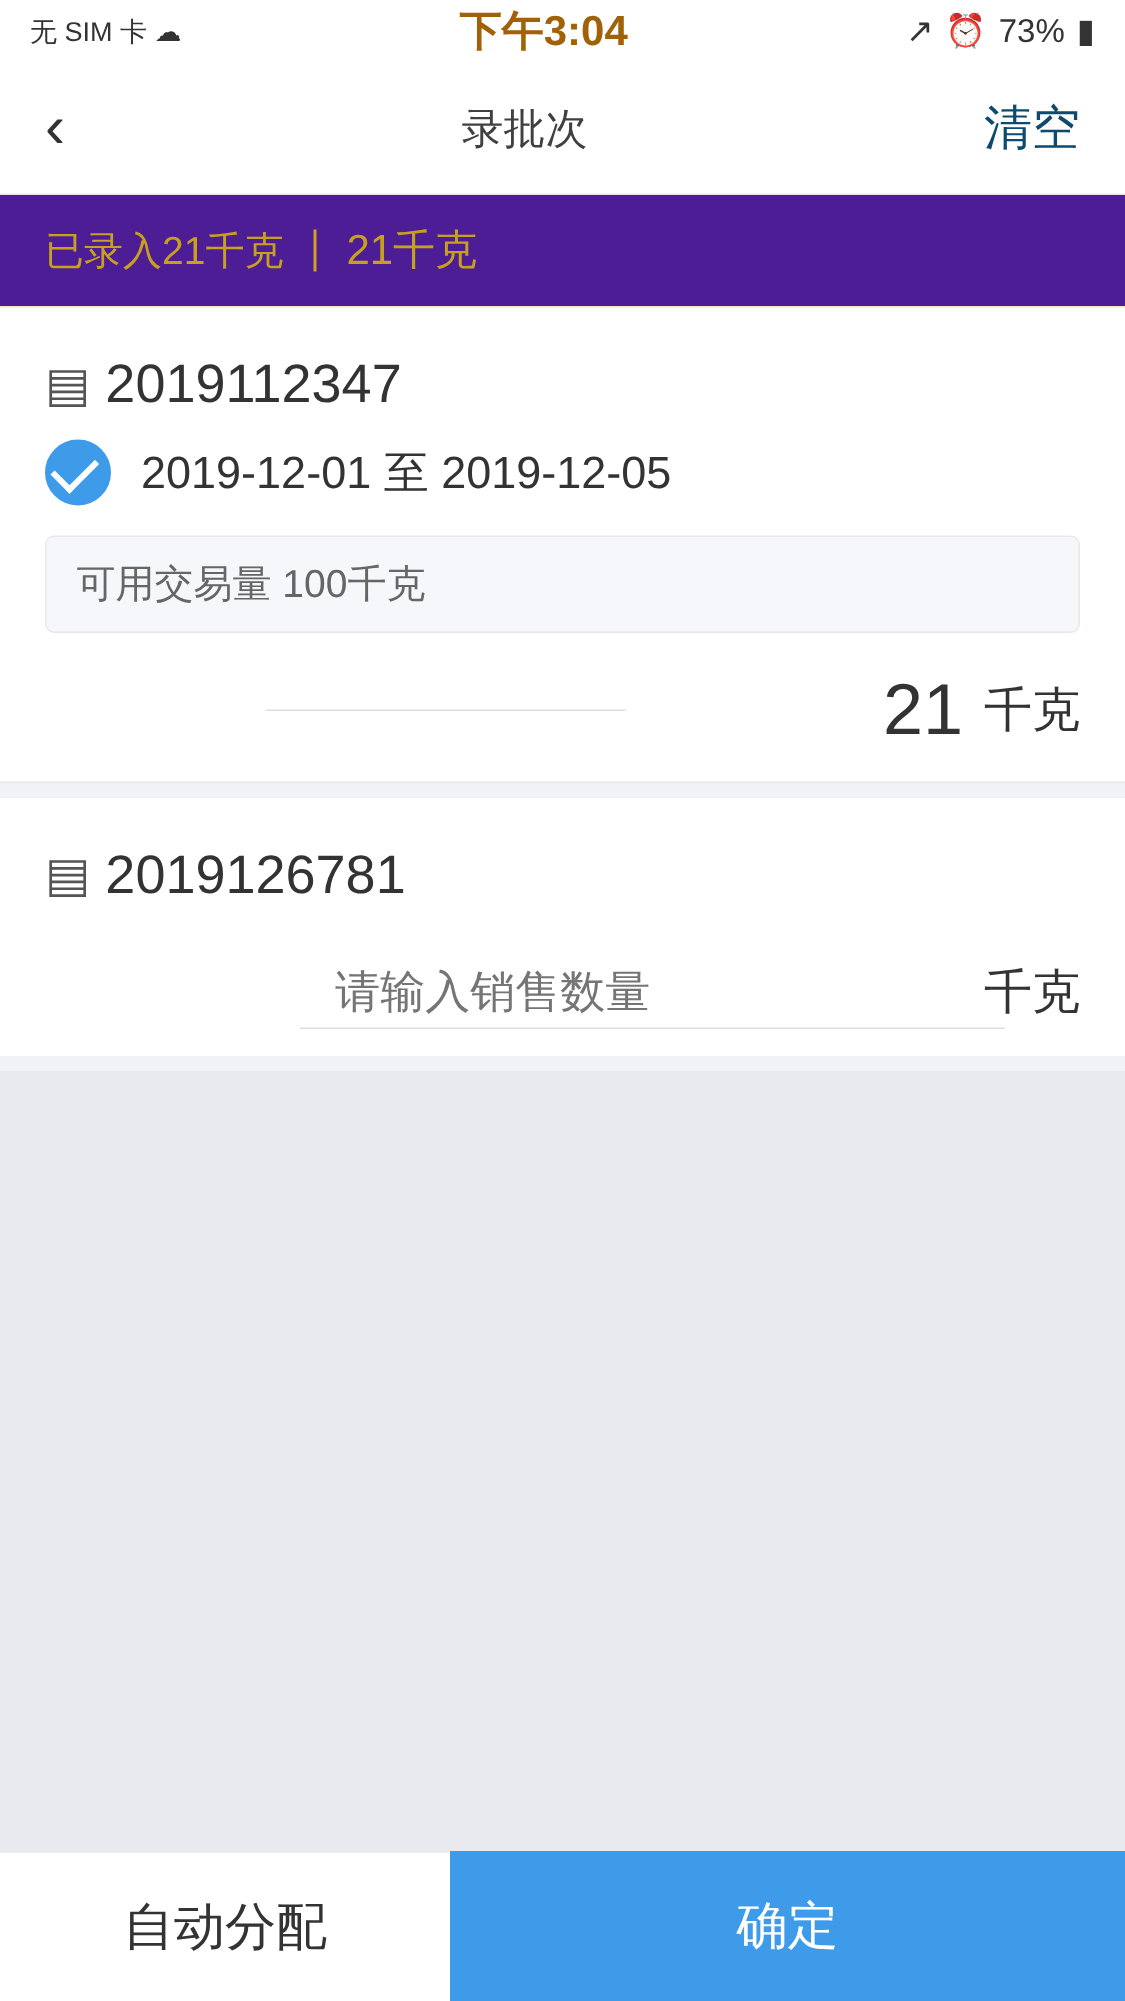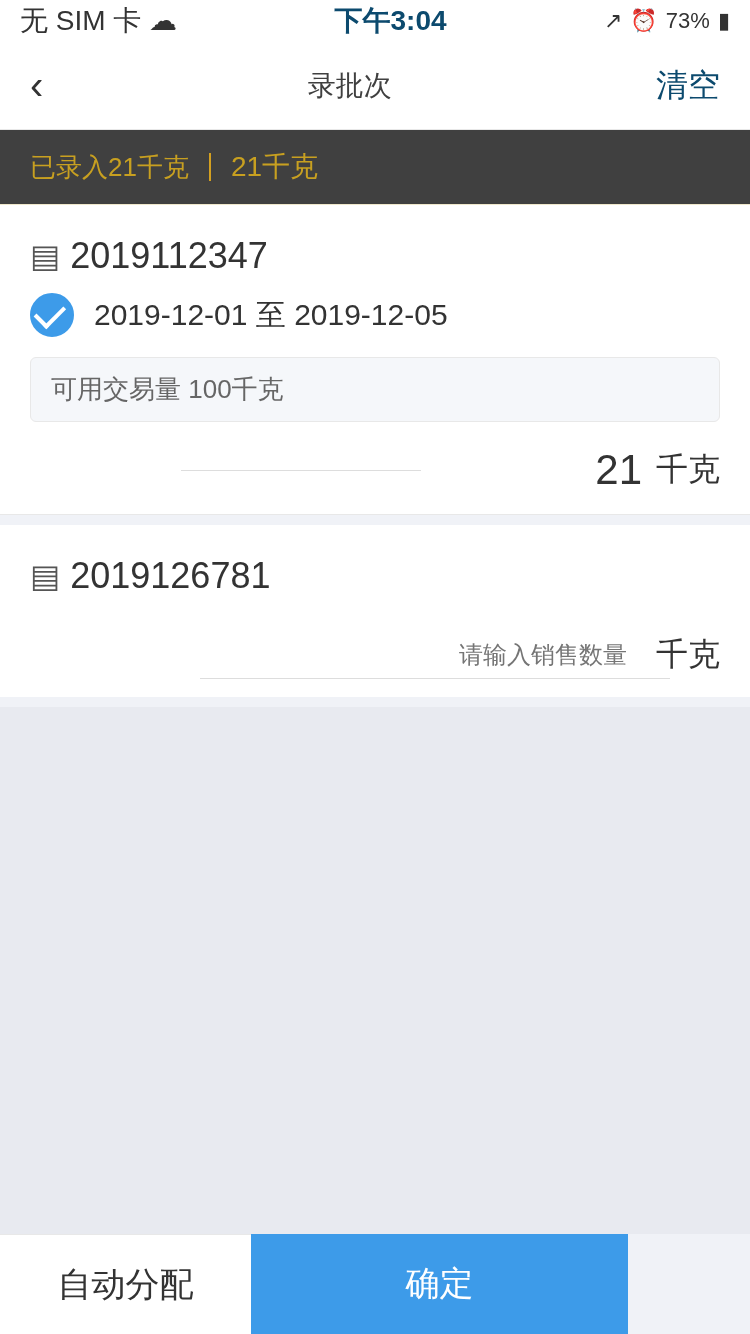--- a/index.html
+++ b/index.html
@@ -20,27 +20,27 @@
       display: flex;
       align-items: center;
       justify-content: space-between;
       padding: 0 20px;
       font-size: 24px;
     }
     .status-left {
       display: flex;
       align-items: center;
       gap: 8px;
-      font-size: 28px;
+      font-size: 18px;
       color: #333;
     }
     .status-center {
       font-size: 28px;
       font-weight: 600;
-      color: #0c4a6e;
+      color: #a16207;
     }
     .status-right {
       display: flex;
       align-items: center;
       gap: 8px;
       font-size: 22px;
       color: #333;
     }
 
     
@@ -64,21 +64,21 @@
       font-weight: 500;
       color: #404040;
     }
     .nav-action {
       font-size: 32px;
       color: #0c4a6e;
     }
 
     
     .info-banner {
-      background: #404040;
+      background: #4c1d95;
       padding: 18px 30px;
       display: flex;
       align-items: center;
       gap: 20px;
       border-bottom: 1px solid #f0e8cc;
     }
     .info-text {
       font-size: 26px;
       color: #c8a020;
     }
@@ -165,21 +165,21 @@
     .amount-row {
       background: #fff;
       display: flex;
       align-items: center;
       justify-content: flex-end;
       padding: 20px 30px;
       gap: 14px;
       border-bottom: 1px solid #e8e8e8;
     }
     .amount-value {
-      font-size: 42px;
+      font-size: 48px;
       color: #333;
       font-weight: 400;
     }
     .amount-unit {
       font-size: 32px;
       color: #333;
     }
     .quantity-input {
       font-size: 30px;
       color: #bbb;
@@ -213,21 +213,21 @@
       background: #e8eaf0;
       flex: 1;
       min-height: 400px;
     }
 
     
     .bottom-bar {
       position: fixed;
       bottom: 0;
       left: 0;
-      width: 628px;
+      width: 750px;
       height: 100px;
       display: flex;
     }
     .btn-auto {
       flex: 1;
       background: #fff;
       border: none;
       font-size: 34px;
       color: #333;
       cursor: pointer;
@@ -328,21 +328,21 @@
       <div class="batch-header">
         <span class="batch-icon">▤</span>
         <span class="batch-number">2019126781</span>
       </div>
 
 
     </div>
 
     <div class="input-wrap">
       <div class="input-line"></div>
-      <input class="quantity-input" type="number" style="font-size: 24px; color: rgb(187, 187, 187); border: none; outline: none; background: transparent; text-align: right; flex: 1 1 0%; min-width: 0px;" placeholder="请输入销售数量">
+      <input class="quantity-input" type="number" style="font-size: 30px; color: rgb(187, 187, 187); border: none; outline: none; background: transparent; text-align: center; flex: 1 1 0%; min-width: 0px;" placeholder="请输入销售数量">
       <span class="input-unit">千克</span>
     </div>
   </div>
 
   <div class="gray-area" style="flex:1; background:#e8eaf0; min-height:380px;"></div>
 
   <div style="height:100px;"></div>
 
   <div class="bottom-bar">
     <button class="btn-auto">自动分配</button>

